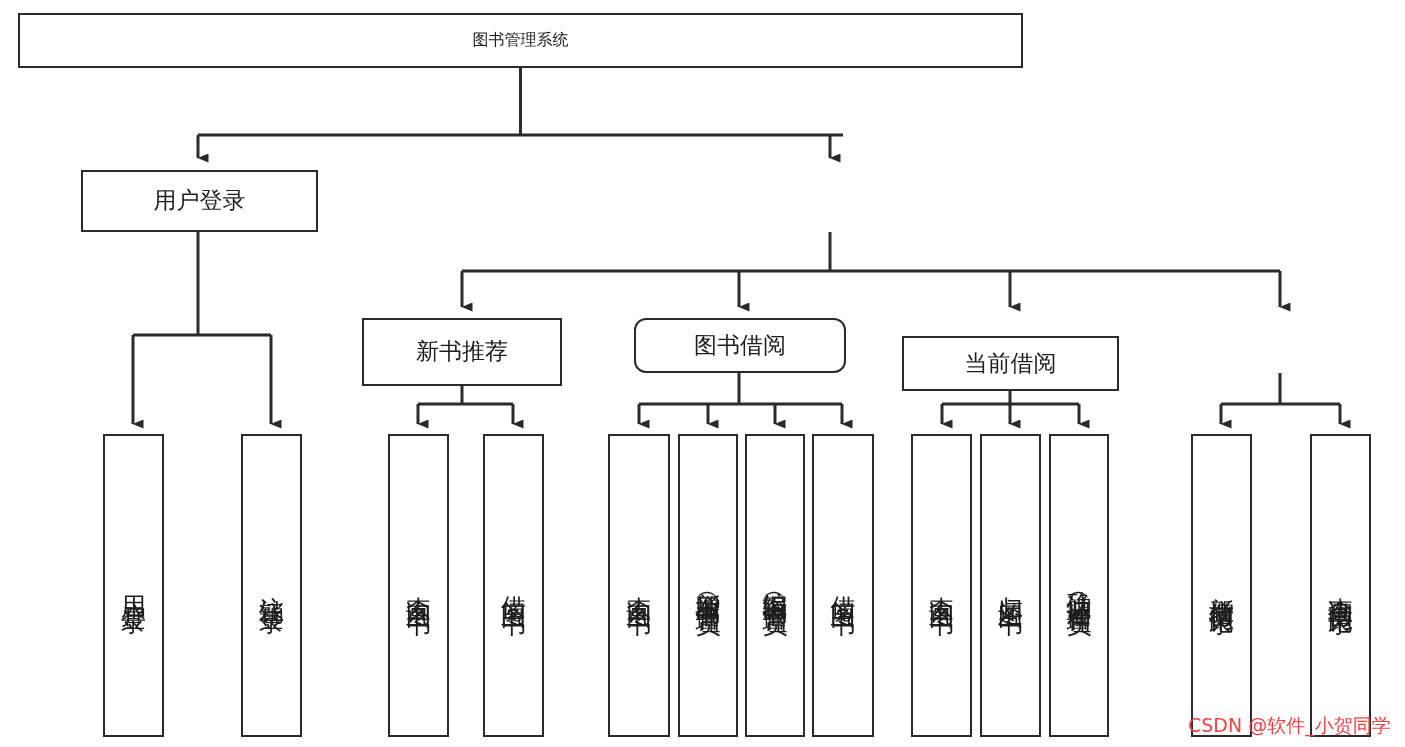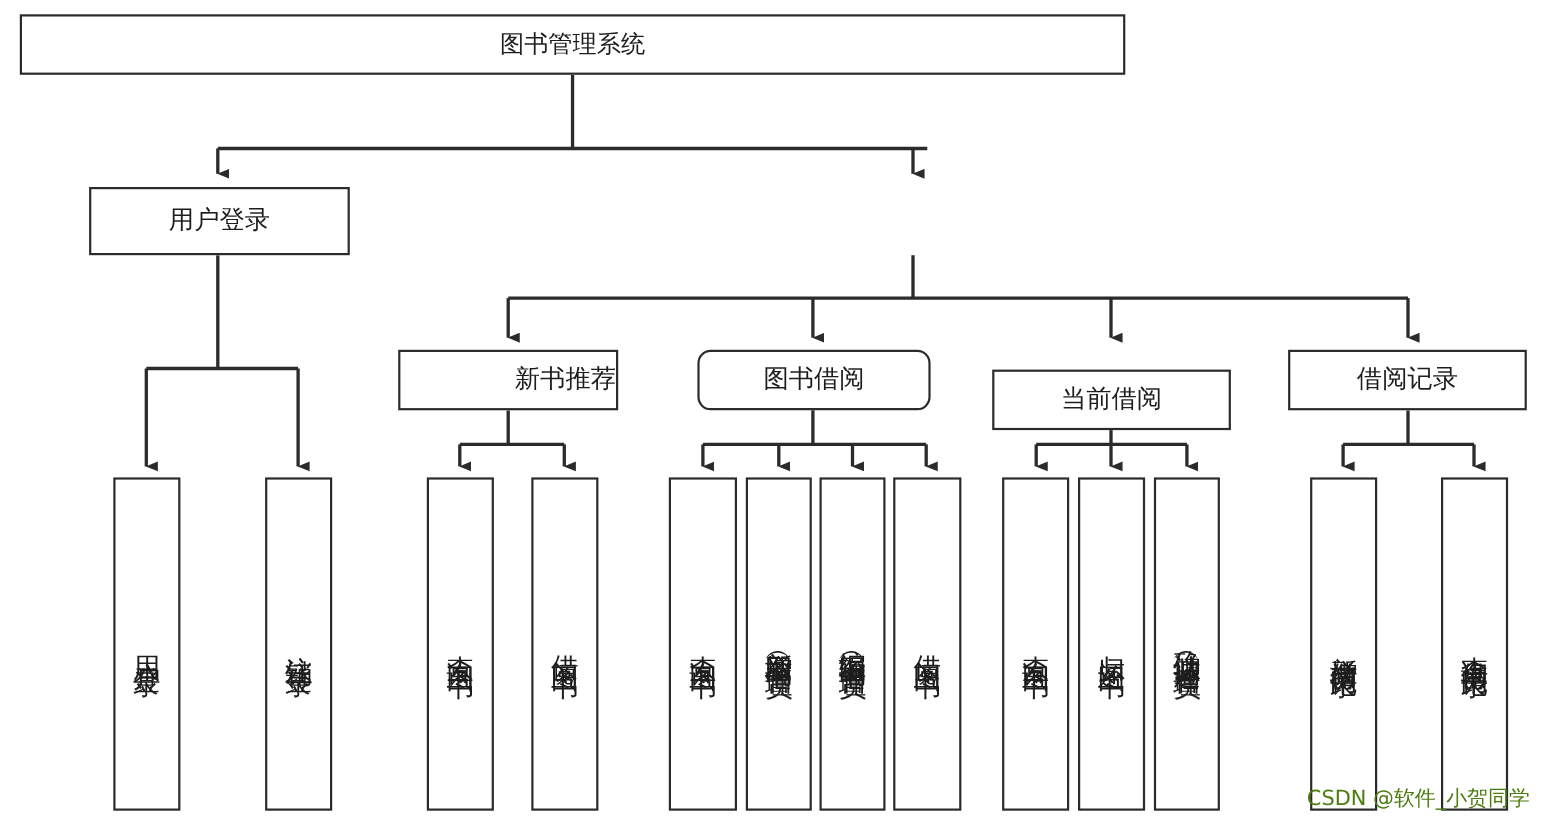--- a/index.html
+++ b/index.html
@@ -41,21 +41,21 @@
   .node-label {
     color: #1d1d1d;
     text-align: center;
     line-height: 1.18;
     white-space: nowrap;
   }
   .node.horizontal .node-label {
     font-size: 23px;
   }
   .node.root .node-label {
-    font-size: 22px;
+    font-size: 16px;
   }
   .node.vertical {
     align-items: center;
     justify-content: center;
   }
   .node.vertical .node-label {
     writing-mode: vertical-rl;
     text-orientation: upright;
     font-size: 25px;
     letter-spacing: 5px;
@@ -63,21 +63,21 @@
   }
   .node.vertical.tall .node-label {
     font-size: 25px;
     letter-spacing: 3px;
   }
   .watermark {
     position: absolute;
     left: 1188px;
     top: 713px;
     font-size: 19px;
-    color: #4d7c0f;
+    color: #ef4444;
     white-space: nowrap;
     font-family: "DejaVu Sans", "Liberation Sans", sans-serif;
   }
 </style>
 </head>
 <body>
 
 <div id="diagram-root">
 
   <svg class="edges" viewBox="0 0 1405 747">
@@ -131,31 +131,28 @@
   </svg>
 
   <div class="node root horizontal" style="left:18px; top:13px; width:1005px; height:55px;">
     <span class="node-label">图书管理系统</span>
   </div>
 
   <div class="node horizontal" style="left:81px; top:170px; width:237px; height:62px;">
     <span class="node-label">用户登录</span>
   </div>
 
-  <div class="node horizontal" style="left:362px; top:318px; width:200px; height:55px;justify-content:flex-end;">
+  <div class="node horizontal" style="left:362px; top:318px; width:200px; height:68px;">
     <span class="node-label">新书推荐</span>
   </div>
   <div class="node horizontal" style="left:634px; top:318px; width:212px; height:55px;border-radius:12px;">
     <span class="node-label">图书借阅</span>
   </div>
   <div class="node horizontal" style="left:902px; top:336px; width:217px; height:55px;">
     <span class="node-label">当前借阅</span>
-  </div>
-  <div class="node horizontal" style="left:1171px; top:318px; width:217px; height:55px;">
-    <span class="node-label">借阅记录</span>
   </div>
 
   <div class="node vertical" style="left:103px; top:434px; width:61px; height:303px;">
     <span class="node-label">用户登录</span>
   </div>
   <div class="node vertical" style="left:241px; top:434px; width:61px; height:303px;">
     <span class="node-label">注销登录</span>
   </div>
 
   <div class="node vertical" style="left:388px; top:434px; width:61px; height:303px;">

